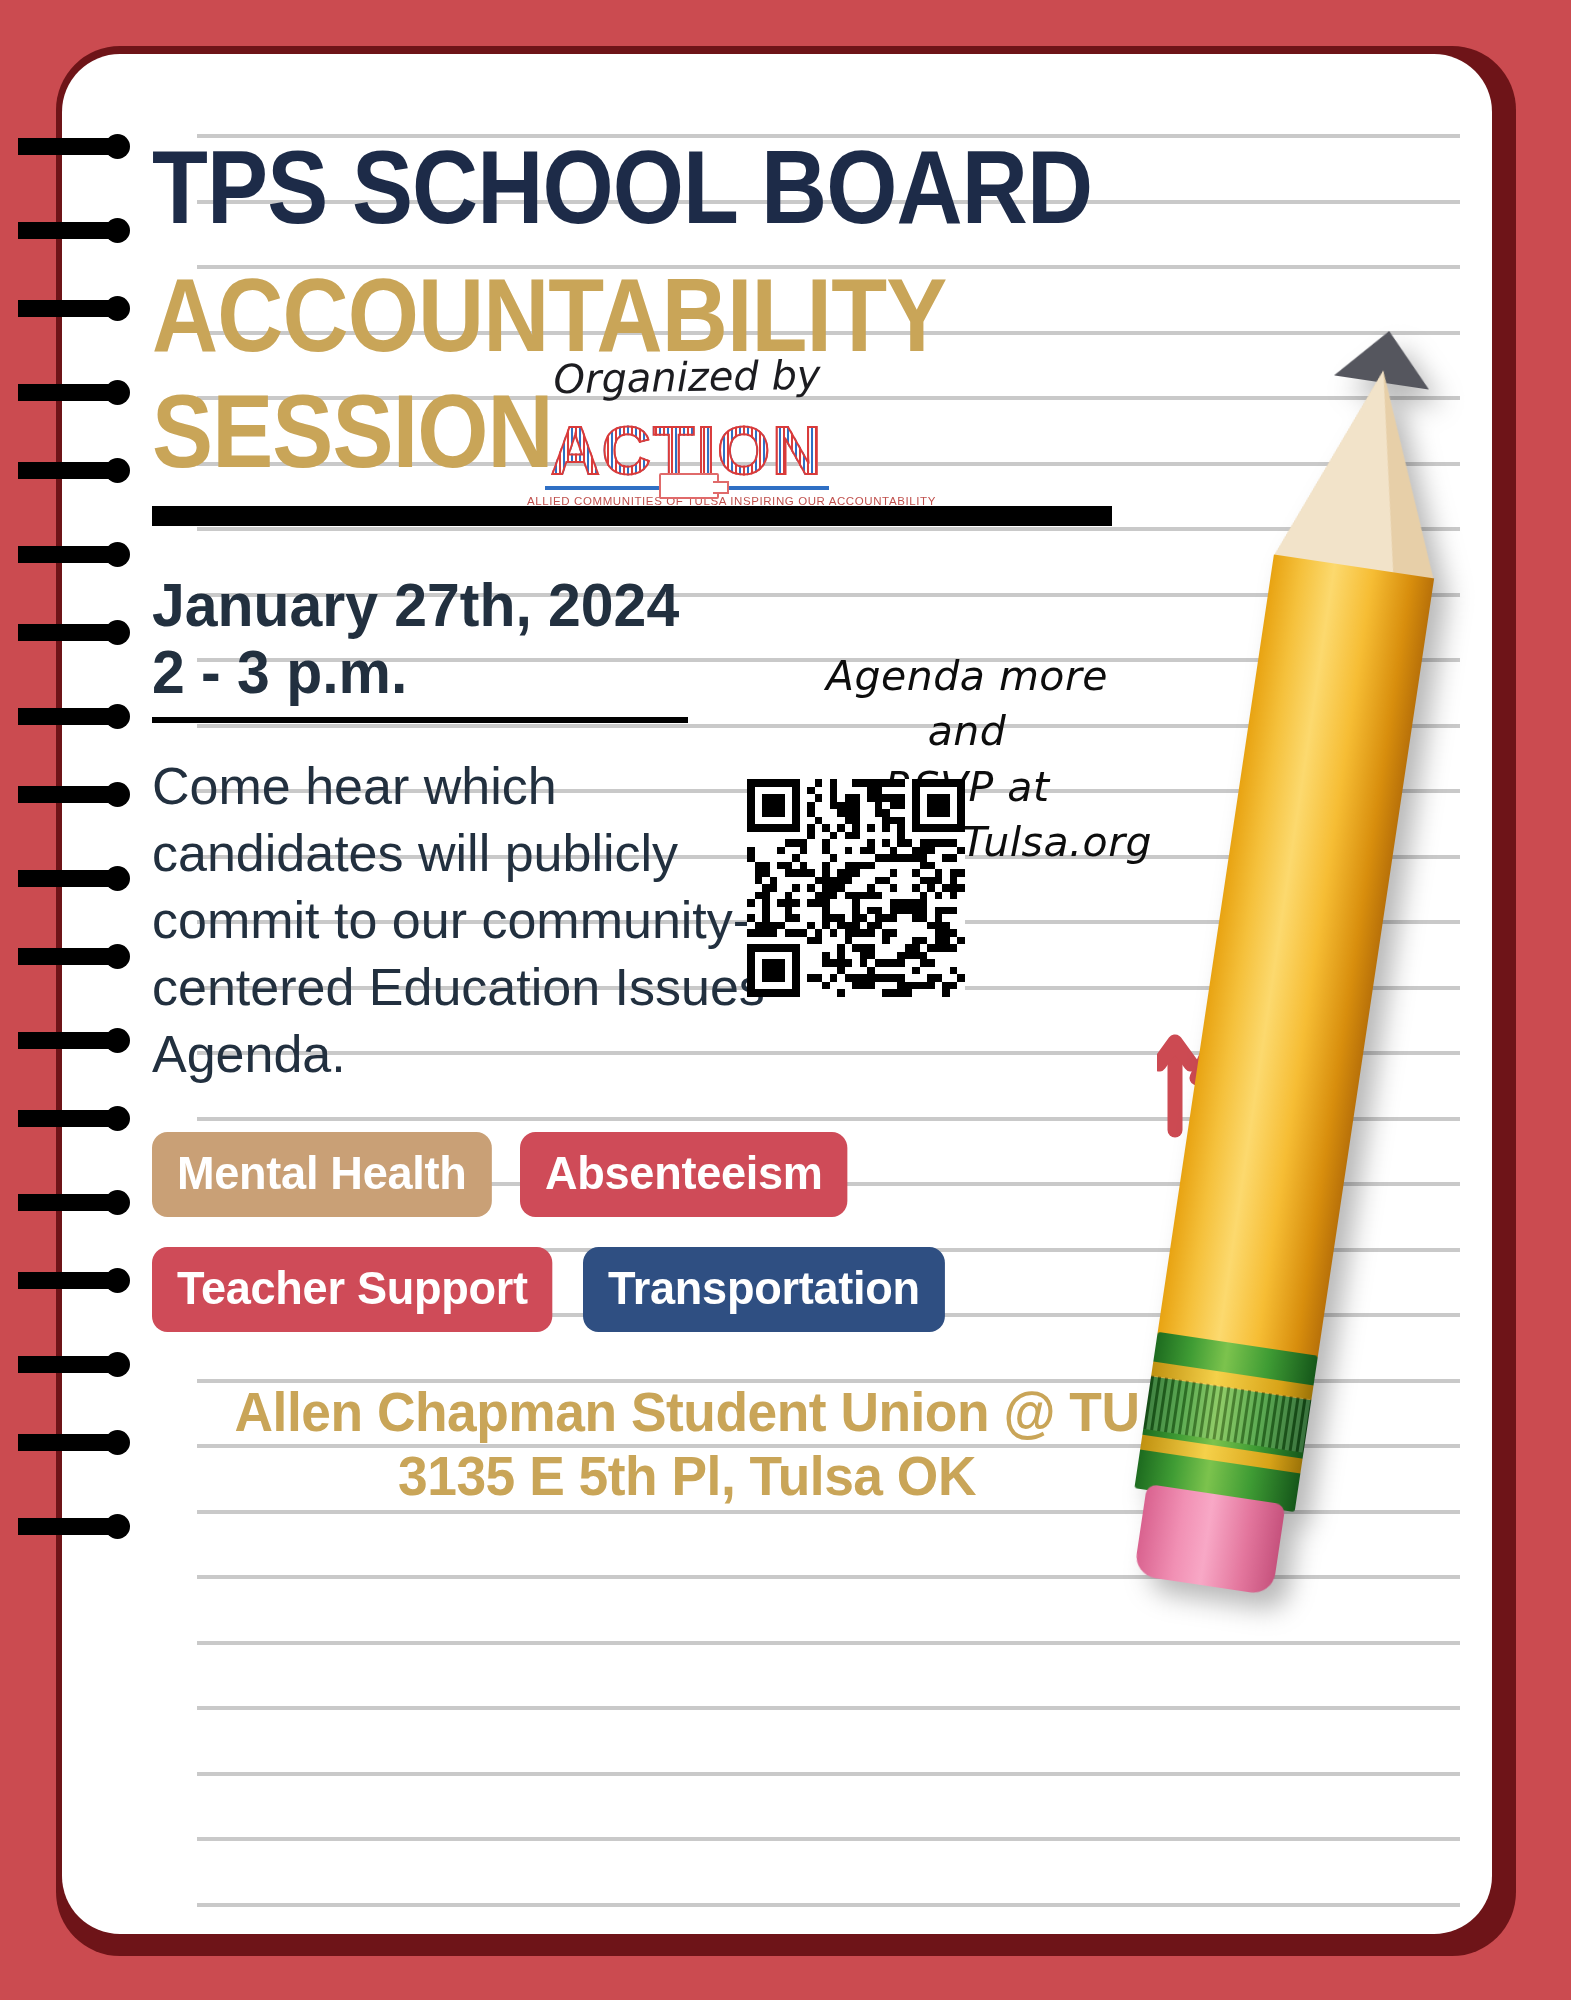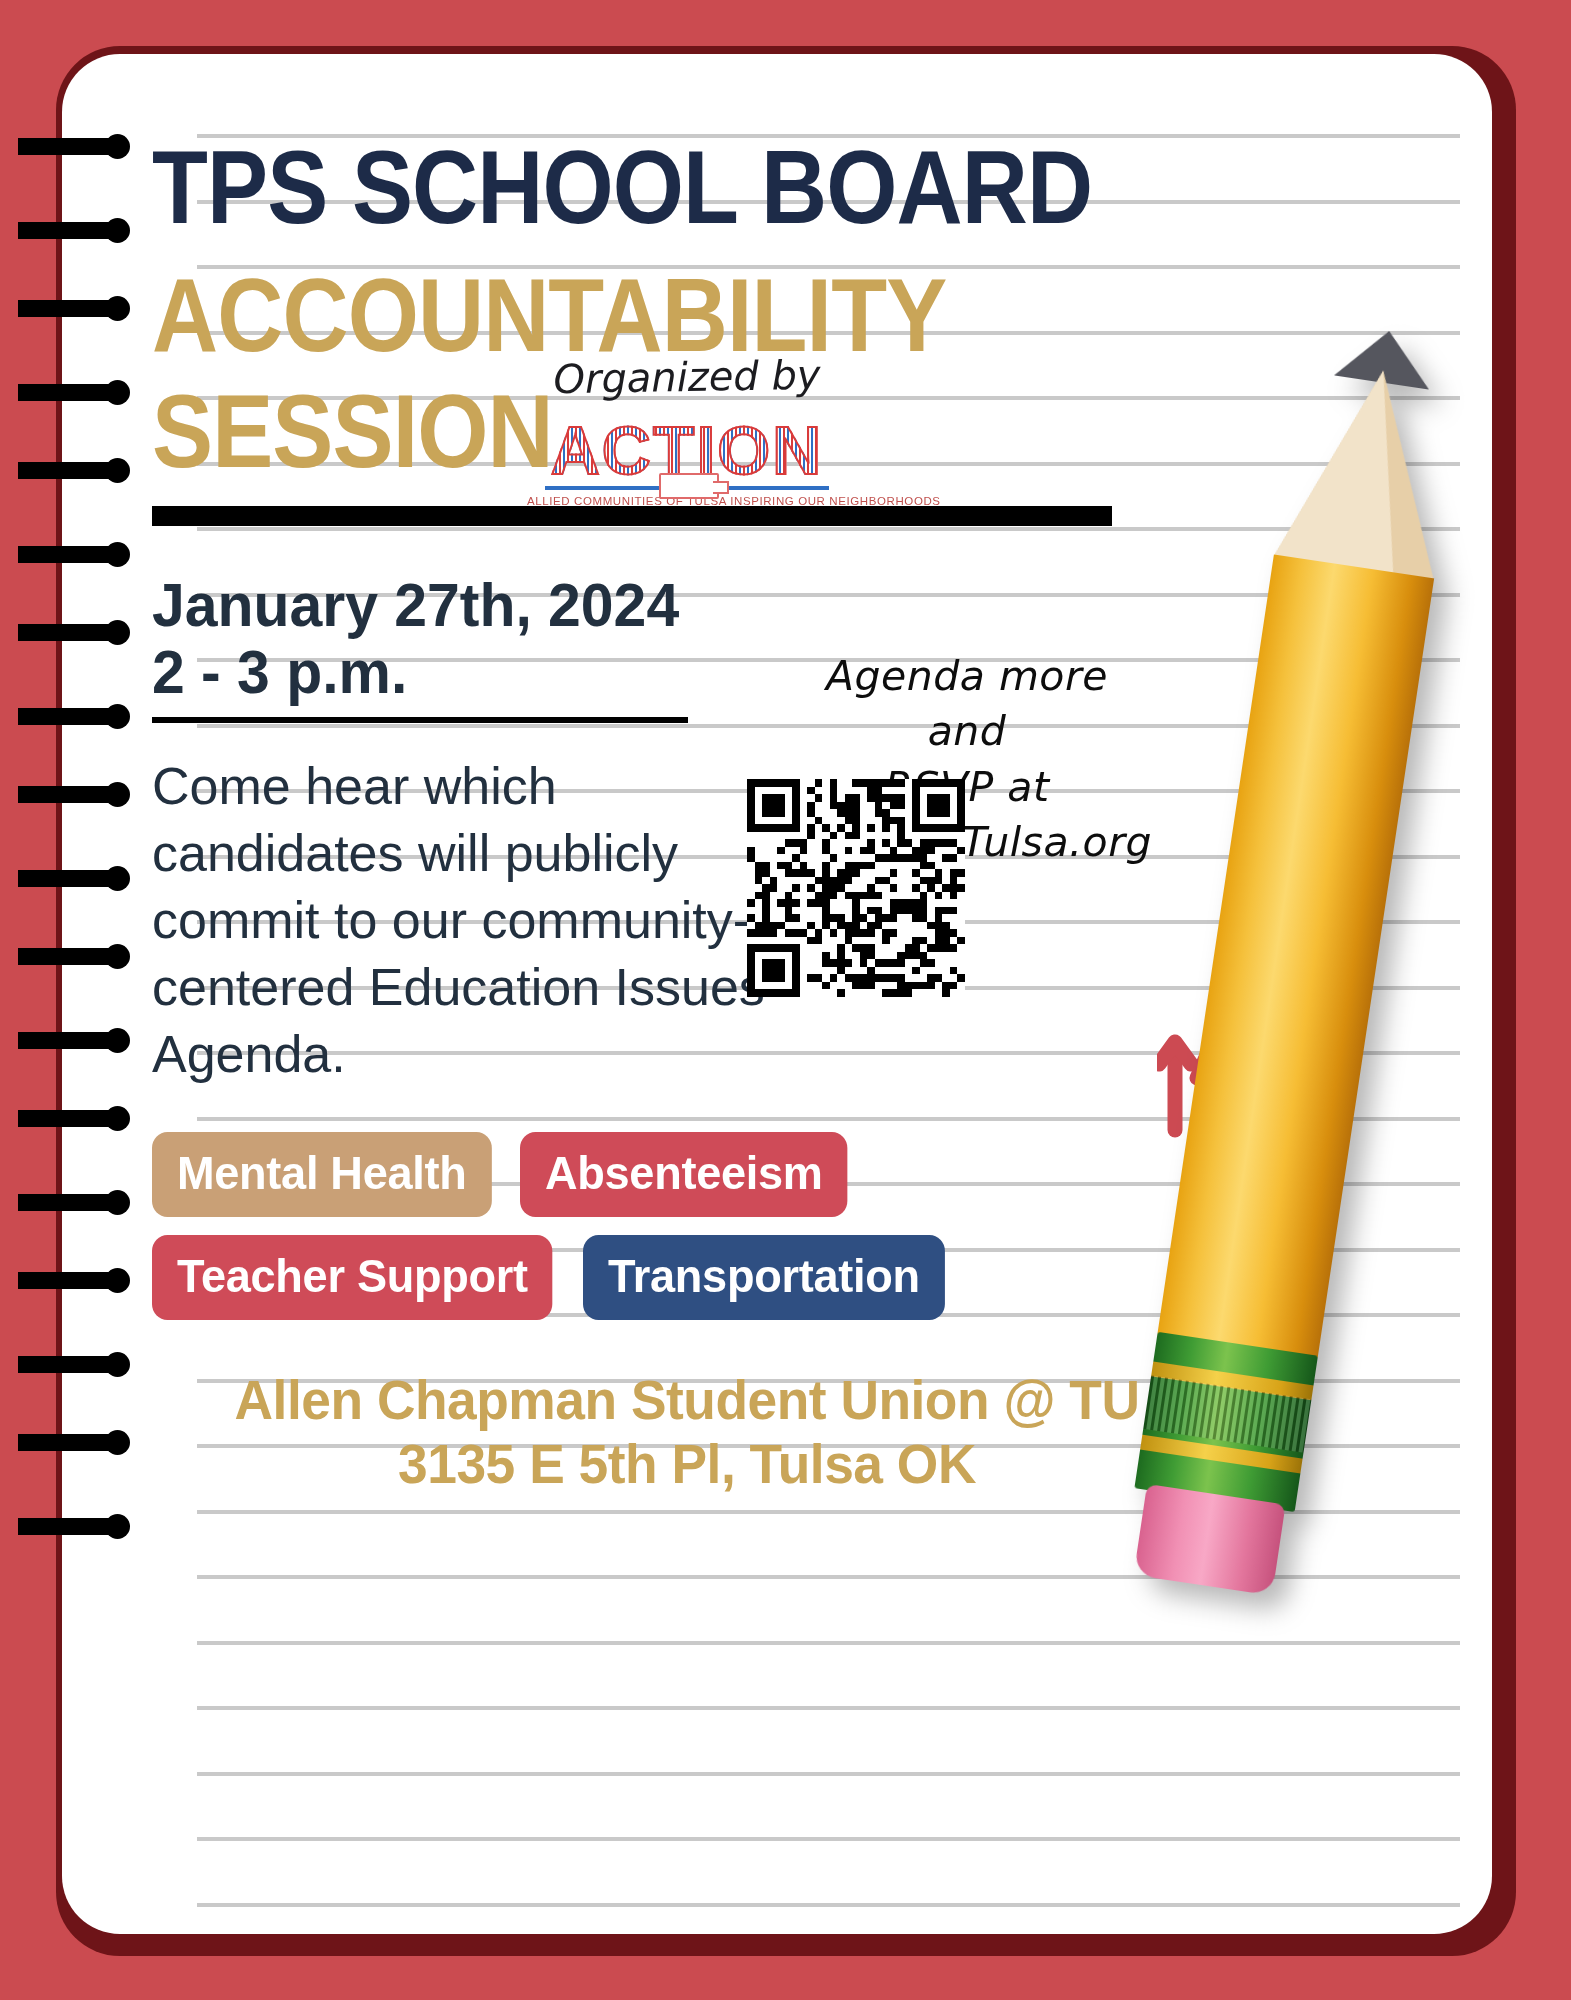--- a/index.html
+++ b/index.html
@@ -163,21 +163,21 @@
     position:absolute;left:685px;top:725px;width:218px;height:218px;
     background:#fff;
   }
   .qr svg{display:block;}
 
   
   .arrows{position:absolute;left:1095px;top:948px;width:190px;height:150px;}
 
   
   .pills{margin-top:44px;width:880px;}
-  .pill-row{display:flex;gap:14px;margin-bottom:18px;}
+  .pill-row{display:flex;gap:14px;margin-bottom:30px;}
   .pill{
     font-family:"Liberation Sans", sans-serif;
     font-weight:bold;font-size:47px;color:#ffffff;
     padding:13px 26px 17px 26px;border-radius:16px;
     white-space:nowrap;letter-spacing:-.3px;
     transform:scaleX(.96);transform-origin:left center;
   }
   .venue{
     font-family:"Liberation Sans", sans-serif;
     font-weight:bold;font-size:55px;color:#c9a558;
@@ -257,21 +257,21 @@
 
       </div>
 
       <div class="org-block">
         <div class="org-by">Organized by</div>
         <div class="action-logo">
           <div class="action-word">ACTION</div>
           <div class="action-rule">
             <div class="ok-shape"></div>
           </div>
-          <div class="action-tag">ALLIED COMMUNITIES OF TULSA INSPIRING OUR NEIGHBORHOODS</div>
+          <div class="action-tag">ALLIED COMMUNITIES OF TULSA INSPIRING OUR ACCOUNTABILITY</div>
         </div>
       </div>
 
       <div class="rsvp">
         <div>Agenda more and</div>
         <div>RSVP at</div>
         <div>ACTIONTulsa.org</div>
       </div>
 
       <div class="qr">

